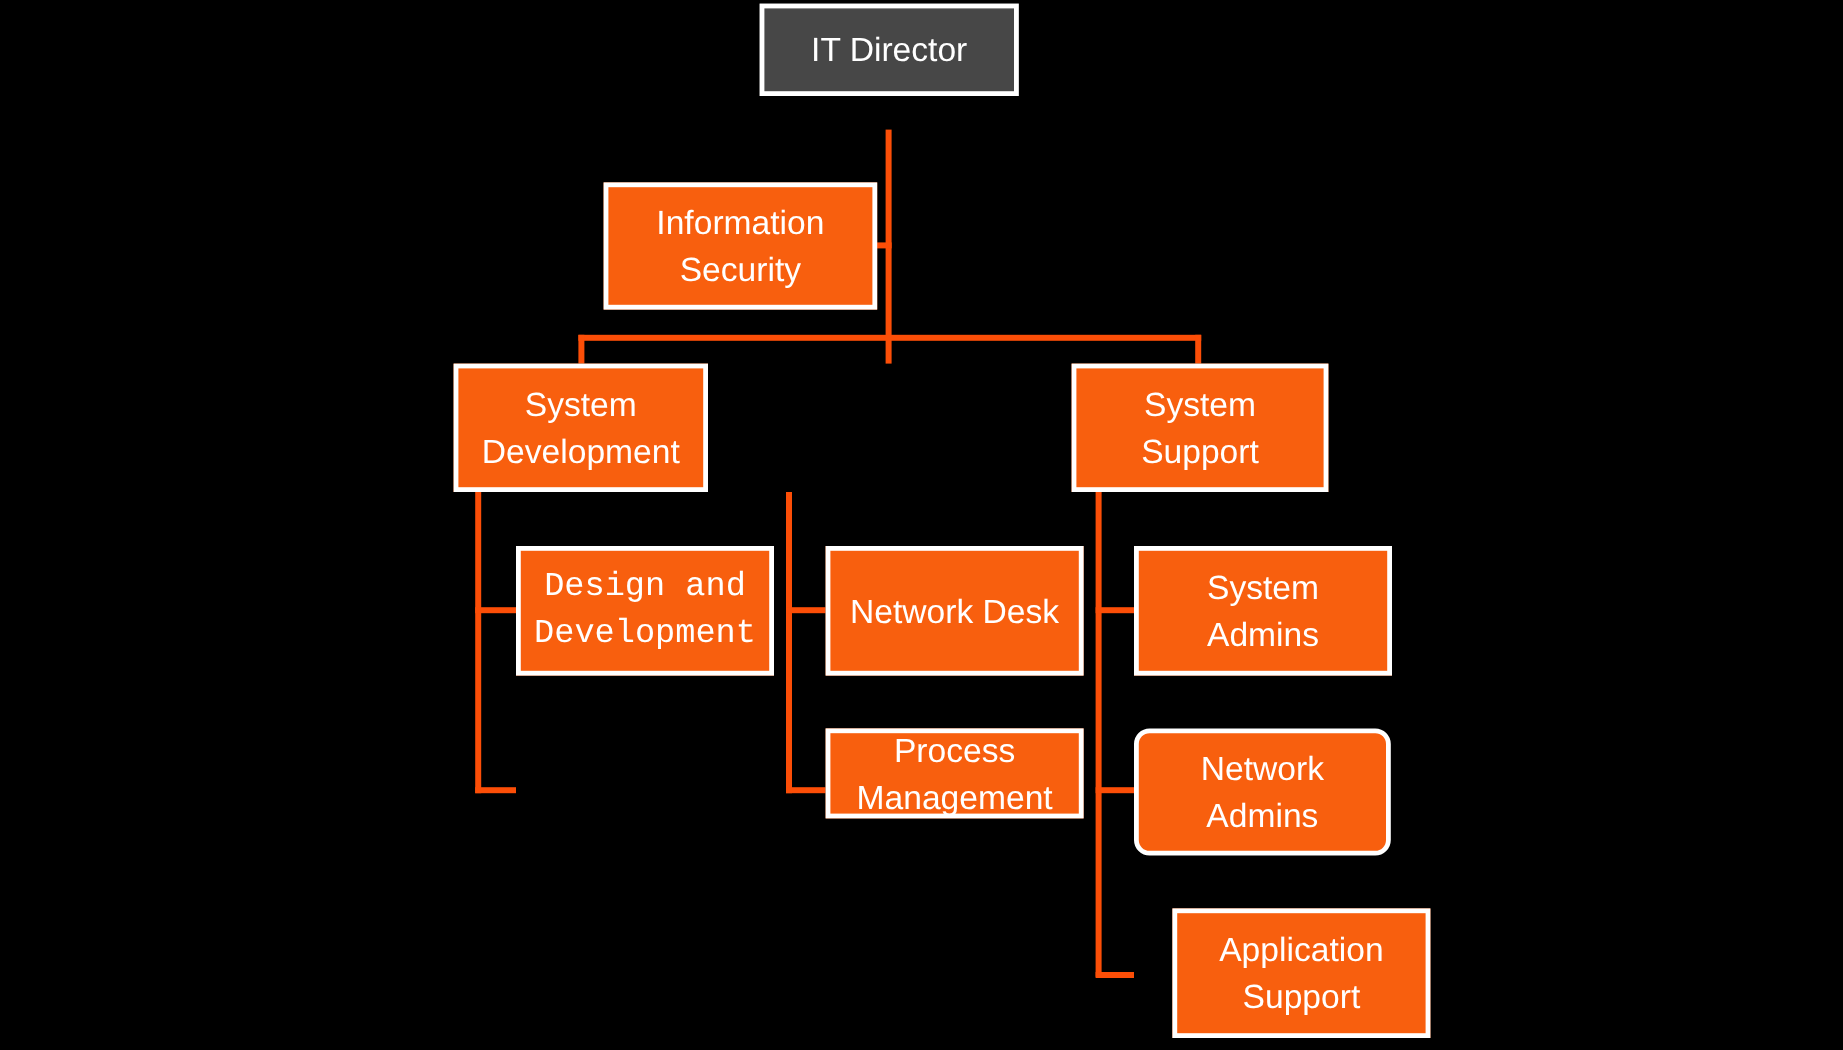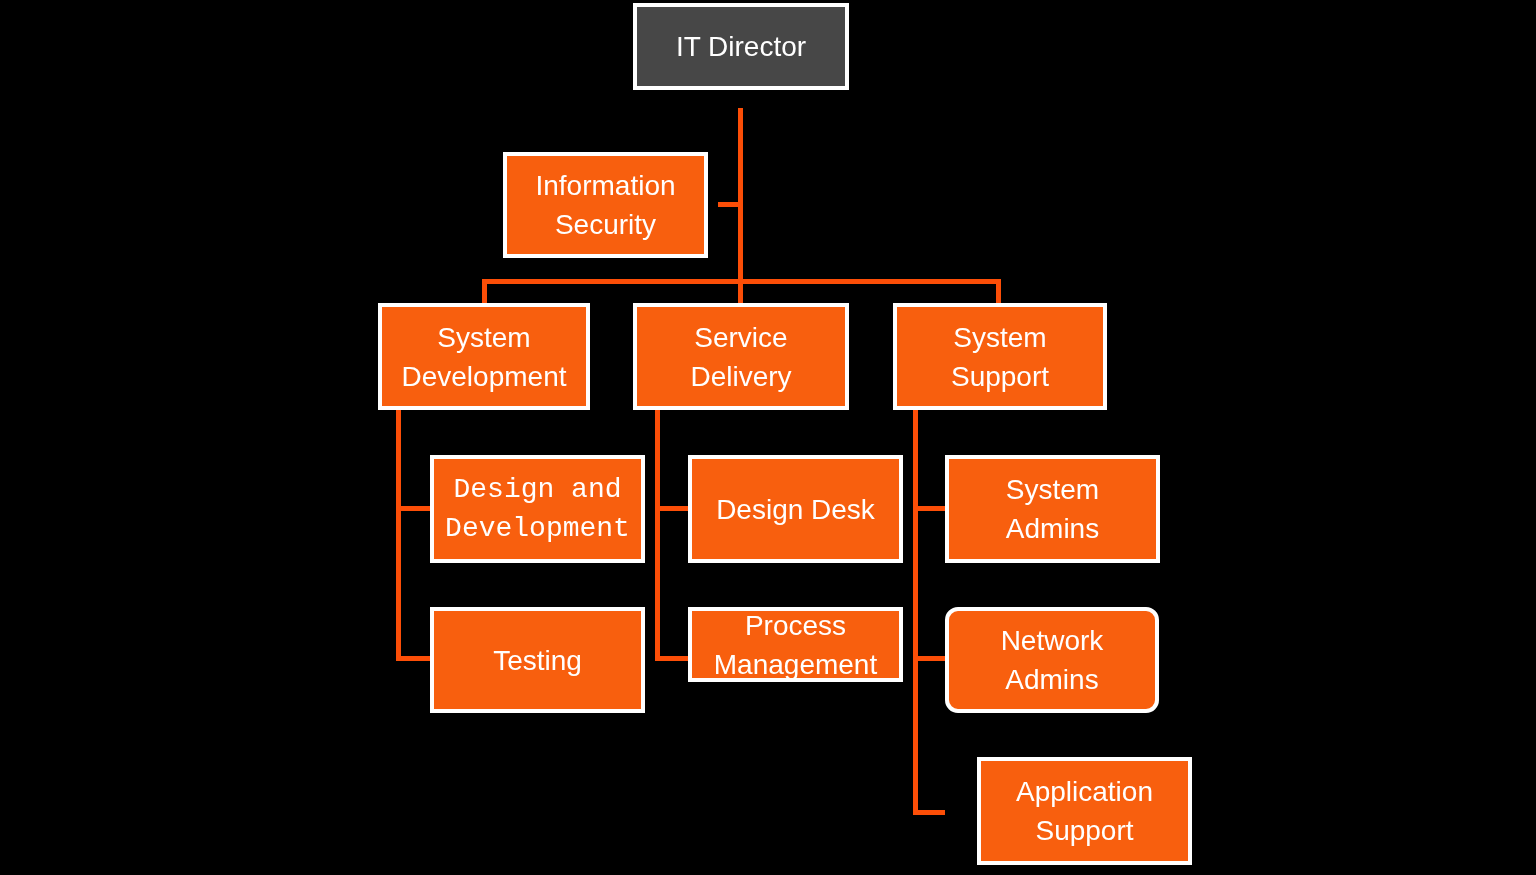--- a/index.html
+++ b/index.html
@@ -31,22 +31,22 @@
     align-items:center;
     justify-content:center;
     white-space:pre-line;
   }
   .node.root{background:var(--root-fill);}
   .line{
     position:absolute;
     background:var(--connector);
   }
   
-  #n-it-director        {left:633px; top:3px;   width:216px; height:87px;}
-  #n-information-security{left:503px; top:152px; width:205px; height:106px;}
+  #n-it-director        {left:633px; top:3px;   width:216px; height:77px;}
+  #n-information-security{left:503px; top:152px; width:228px; height:106px;}
   #n-system-development {left:378px; top:303px; width:212px; height:107px;}
   #n-service-delivery   {left:633px; top:303px; width:216px; height:107px;}
   #n-system-support     {left:893px; top:303px; width:214px; height:107px;}
   #n-design-and-development{left:430px; top:455px; width:215px; height:108px;font-family:Liberation Mono, monospace;}
   #n-testing            {left:430px; top:607px; width:215px; height:106px;}
   #n-service-desk       {left:688px; top:455px; width:215px; height:108px;}
   #n-process-management {left:688px; top:607px; width:215px; height:75px;}
   #n-system-admins      {left:945px; top:455px; width:215px; height:108px;}
   #n-network-admins     {left:945px; top:607px; width:214px; height:106px;border-radius:13px;}
   #n-application-support{left:945px; top:757px; width:215px; height:108px;margin-left:32px;}
@@ -86,28 +86,25 @@
   <div class="line" id="l-syssup-vertical"></div>
   <div class="line" id="l-stub-system-admins"></div>
   <div class="line" id="l-stub-network-admins"></div>
   <div class="line" id="l-stub-app-support"></div>
 
   <div class="node root" id="n-it-director">IT Director</div>
   <div class="node" id="n-information-security">Information
 Security</div>
   <div class="node" id="n-system-development">System
 Development</div>
-  <div class="node" id="n-service-delivery">Service
-Delivery</div>
   <div class="node" id="n-system-support">System
 Support</div>
   <div class="node" id="n-design-and-development">Design and
 Development</div>
-  <div class="node" id="n-testing">Testing</div>
-  <div class="node" id="n-service-desk">Design Desk</div>
+  <div class="node" id="n-service-desk">Network Desk</div>
   <div class="node" id="n-process-management">Process
 Management</div>
   <div class="node" id="n-system-admins">System
 Admins</div>
   <div class="node" id="n-network-admins">Network
 Admins</div>
   <div class="node" id="n-application-support">Application
 Support</div>
 
 </div>

